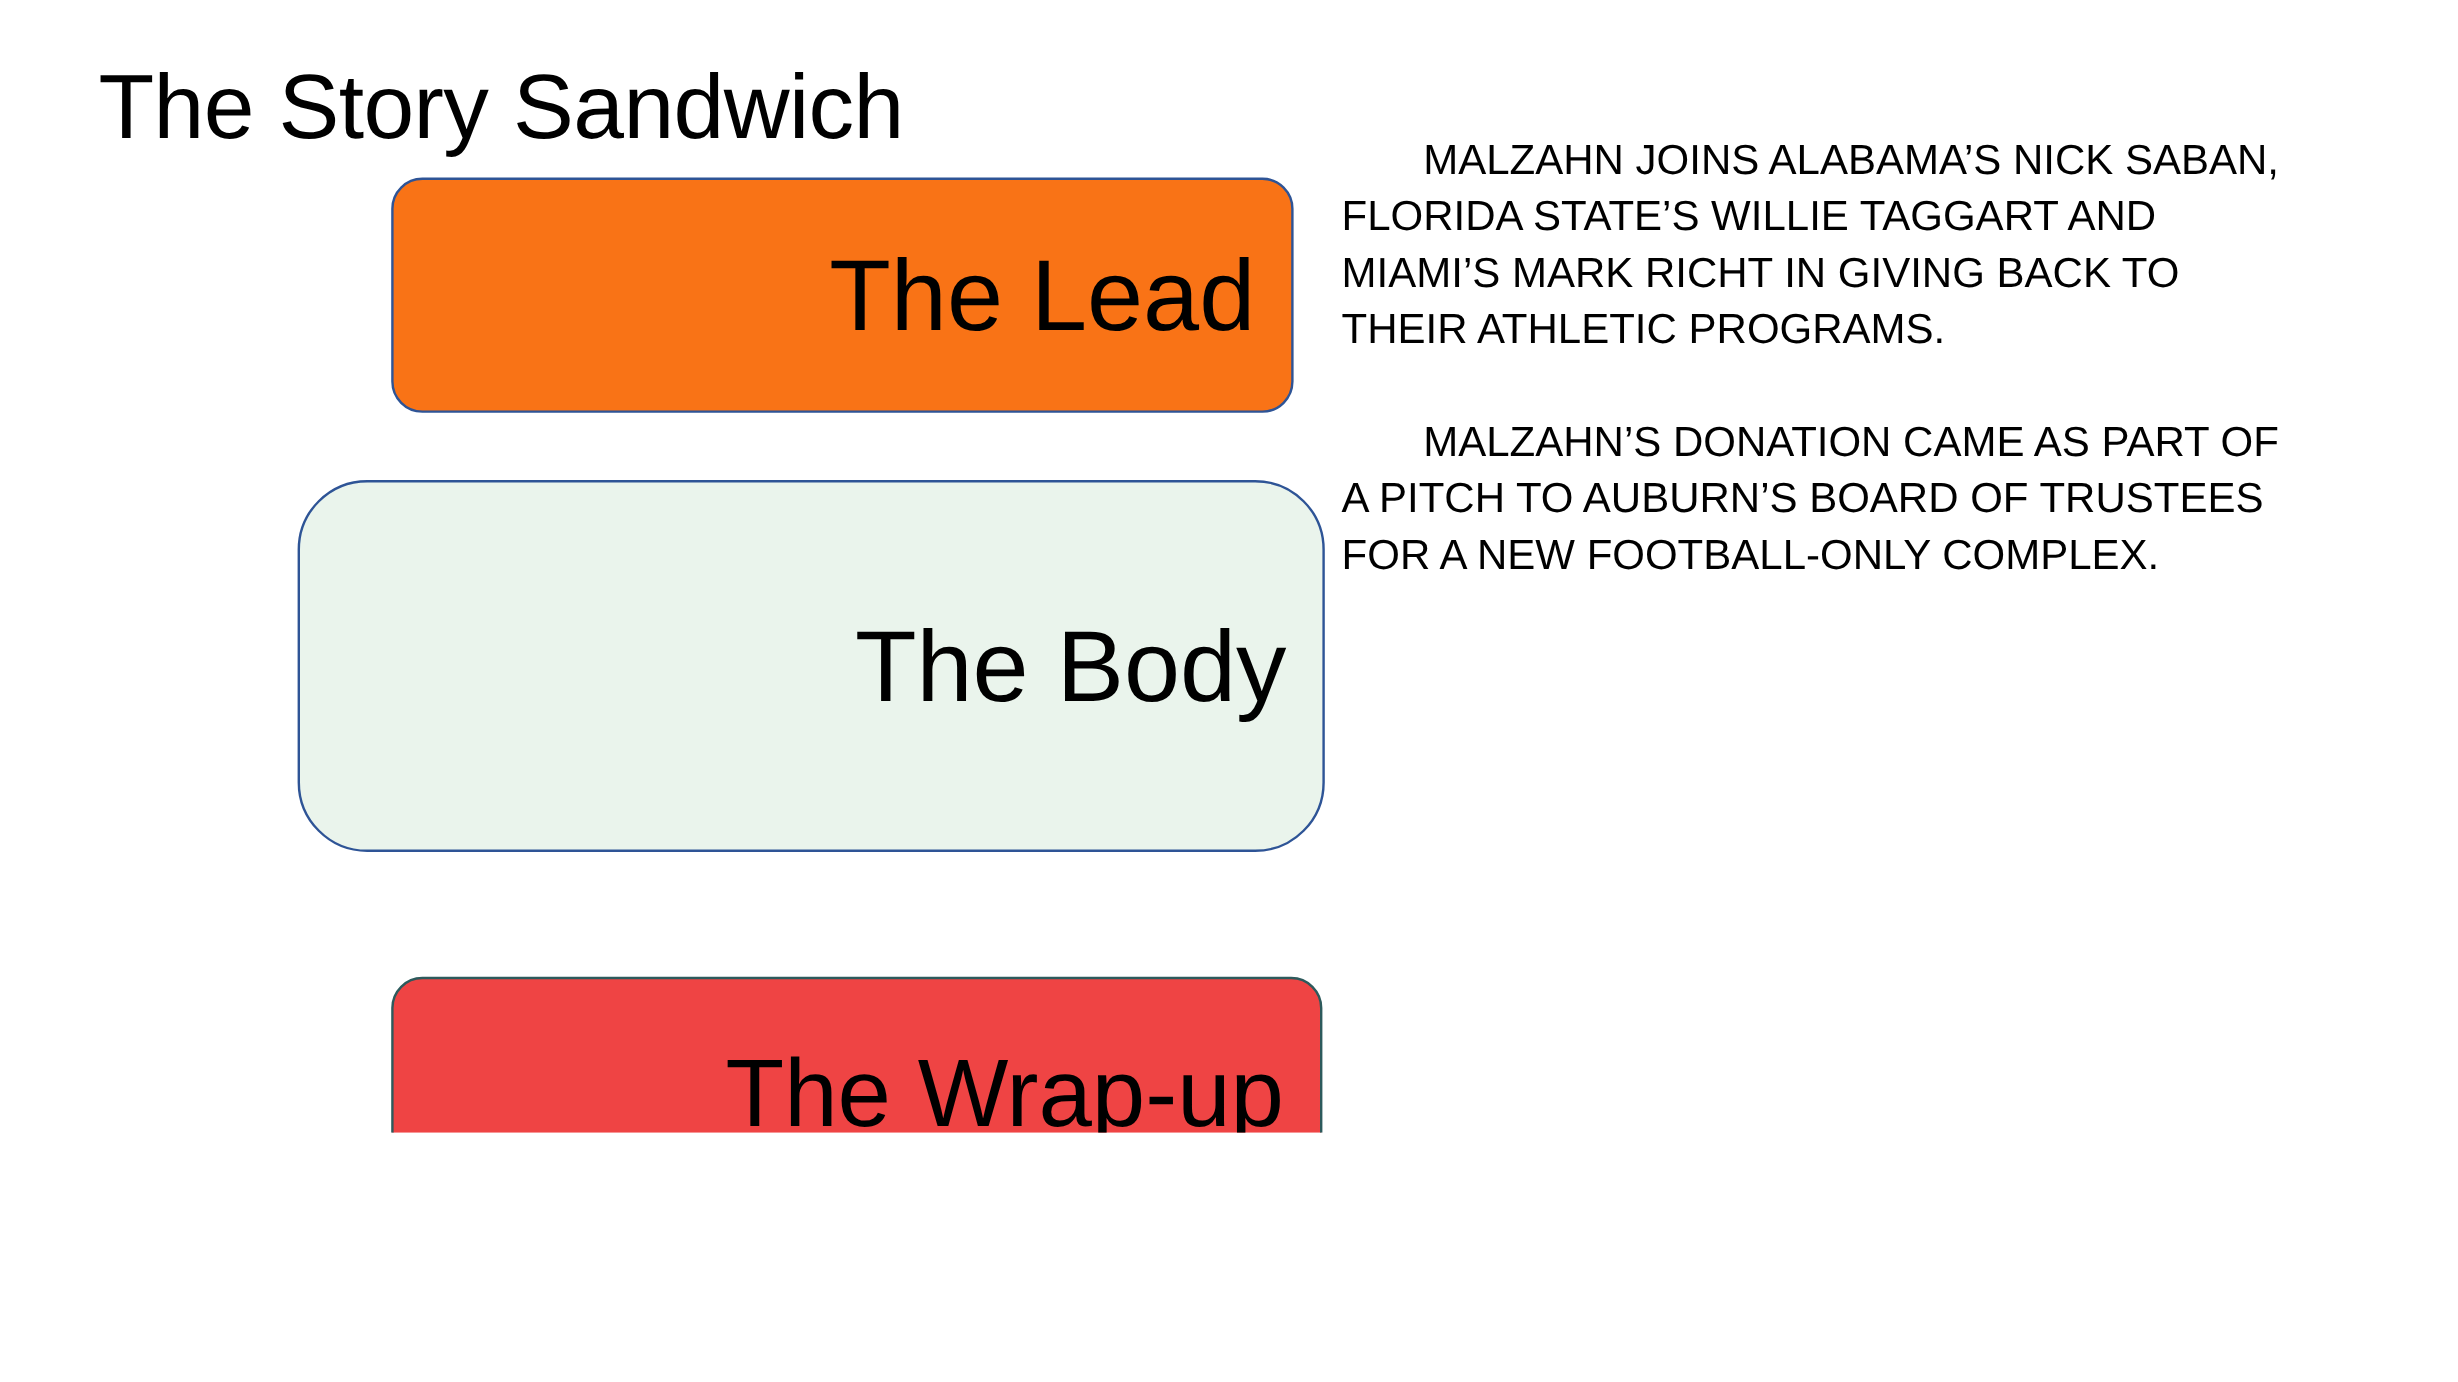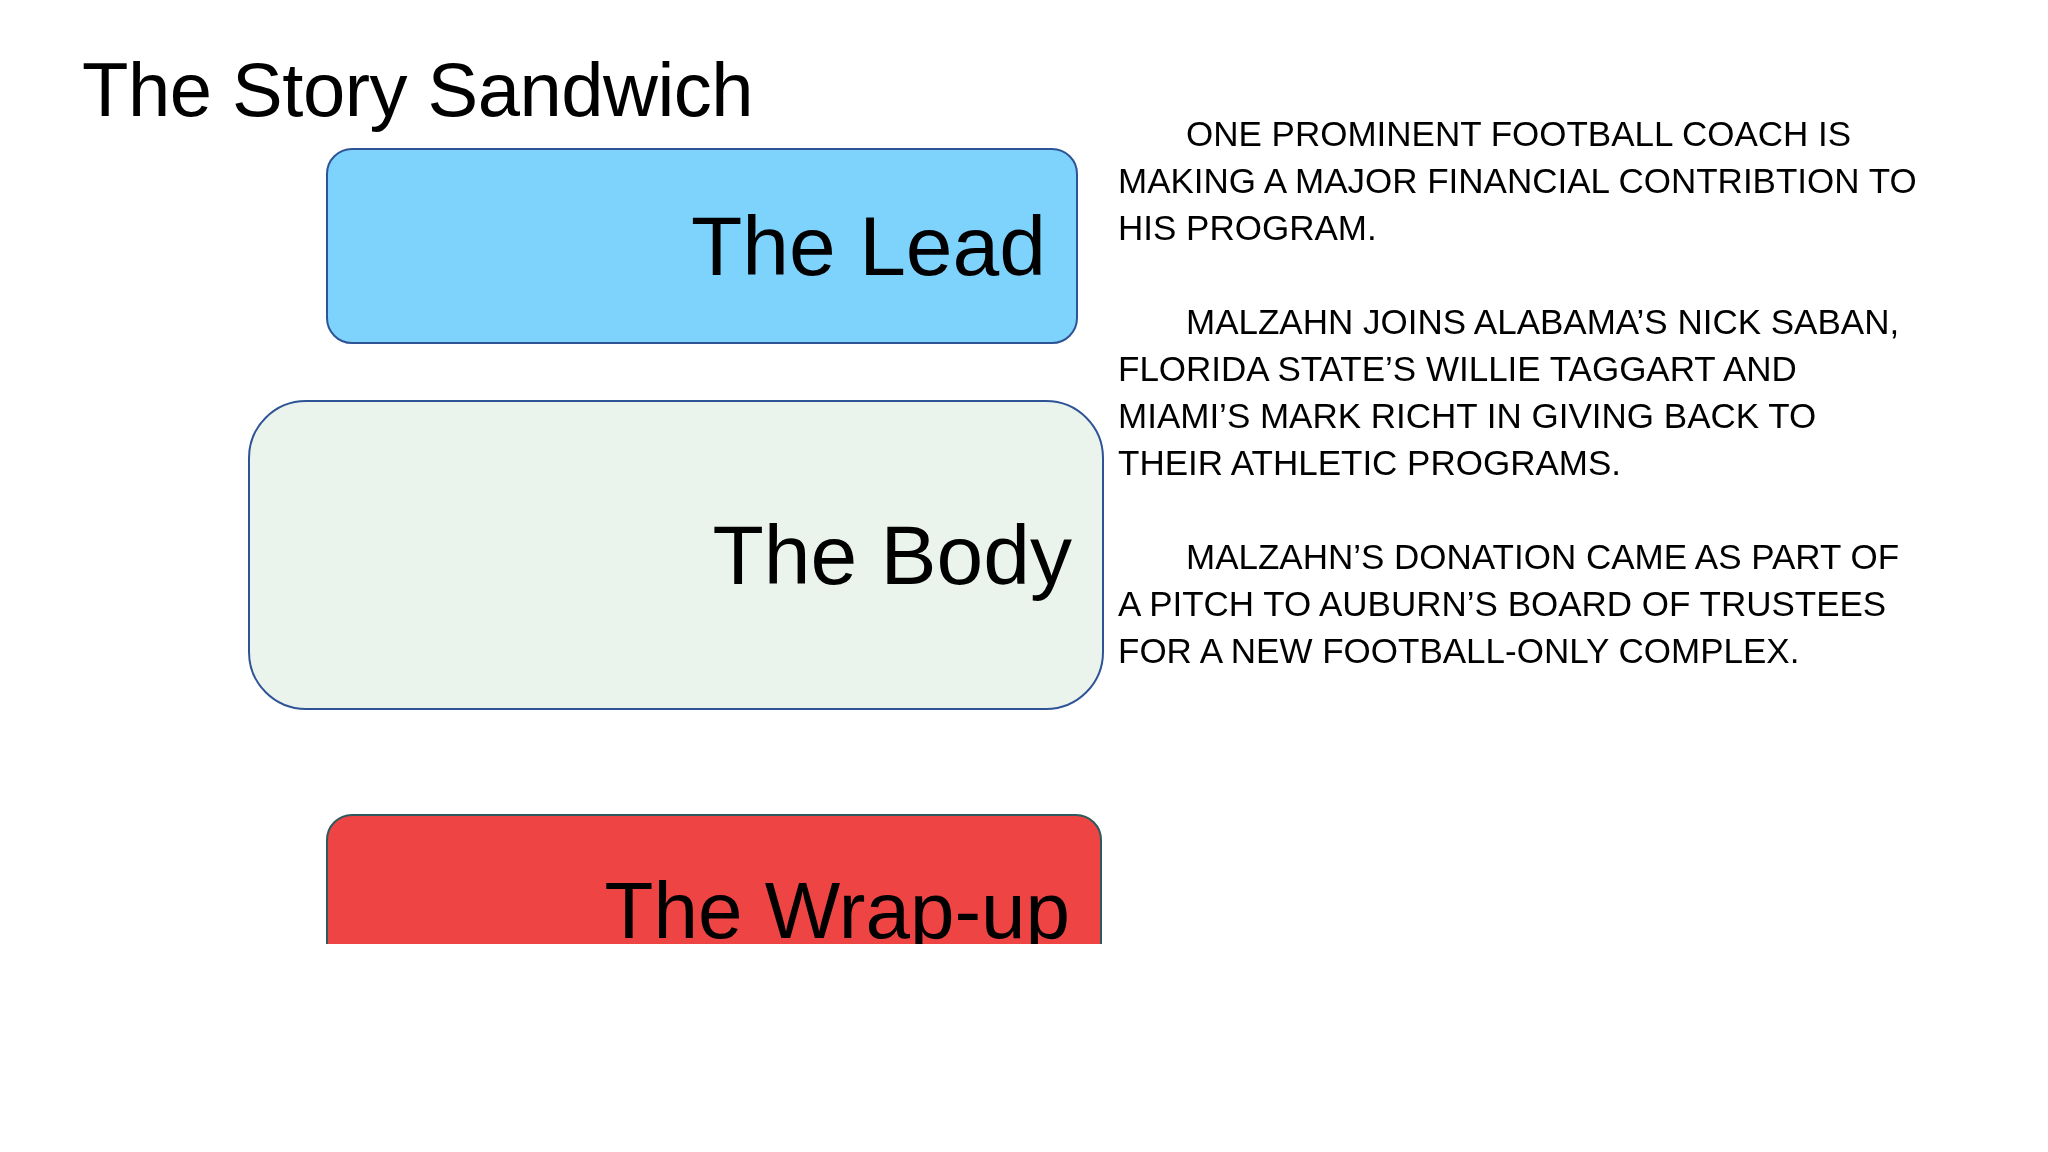--- a/index.html
+++ b/index.html
@@ -48,21 +48,21 @@
     padding-right: 30px;
     line-height: 1.0;
     white-space: nowrap;
   }
 
   #box-lead {
     left: 326px;
     top: 148px;
     width: 752px;
     height: 196px;
-    background: #7dd3fc;
+    background: #f97316;
     border-radius: 26px;
     border-color: #2e5496;
   }
   #box-lead .sandwich-label { font-size: 84px; }
 
   #box-body {
     left: 248px;
     top: 400px;
     width: 856px;
     height: 310px;
@@ -117,18 +117,17 @@
 
   <div id="box-body" class="sandwich-box">
     <span class="sandwich-label">The Body</span>
   </div>
 
   <div id="box-wrapup" class="sandwich-box">
     <span class="sandwich-label">The Wrap-up</span>
   </div>
 
   <div id="story-column">
-    <p class="story-paragraph">ONE PROMINENT FOOTBALL COACH IS MAKING A MAJOR FINANCIAL CONTRIBTION TO HIS PROGRAM.</p>
     <p class="story-paragraph">MALZAHN JOINS ALABAMA’S NICK SABAN, FLORIDA STATE’S WILLIE TAGGART AND MIAMI’S MARK RICHT IN GIVING BACK TO THEIR ATHLETIC PROGRAMS.</p>
     <p class="story-paragraph">MALZAHN’S DONATION CAME AS PART OF A PITCH TO AUBURN’S BOARD OF TRUSTEES FOR A NEW FOOTBALL-ONLY COMPLEX.</p>
   </div>
 
 </div>
 
 </body></html>

